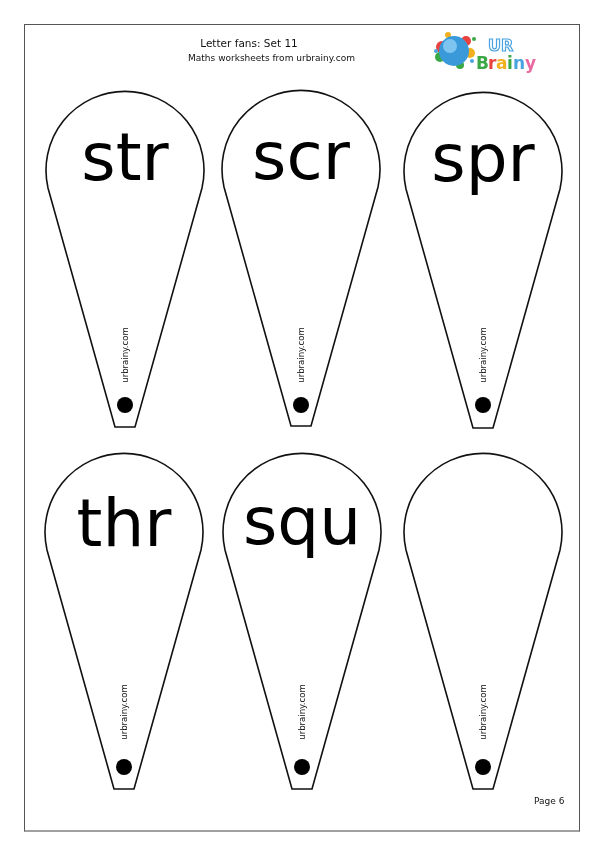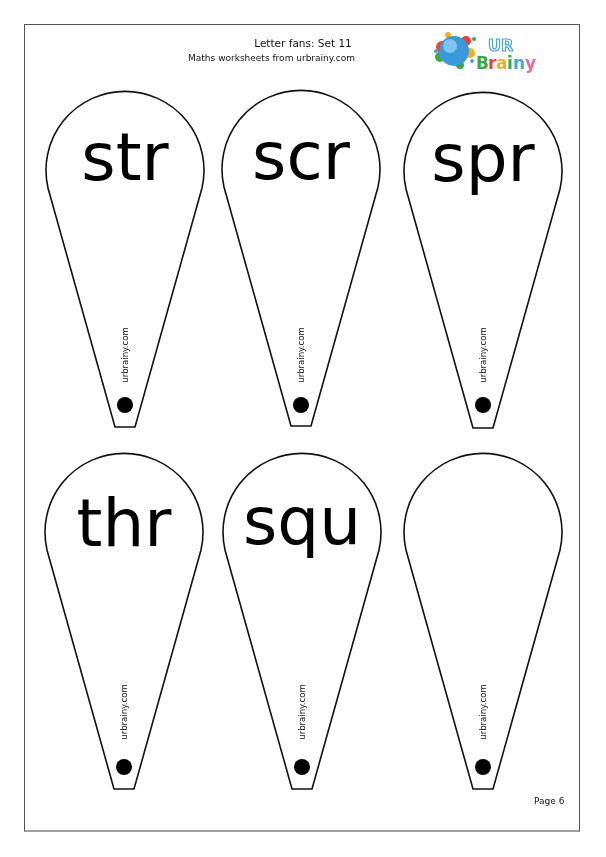--- a/index.html
+++ b/index.html
@@ -4,21 +4,21 @@
 <style>
   html, body { margin: 0; padding: 0; background: #ffffff; }
   body { width: 606px; height: 857px; position: relative; overflow: hidden; font-family: "Liberation Sans", sans-serif; }
   .page-border {
     position: absolute; left: 24px; top: 24px; width: 556px; height: 808px;
     border-left: 1px solid #555555; border-top: 1px solid #555555;
     border-right: 1px solid #555555; border-bottom: 2px solid #a0a0a0;
     box-sizing: border-box;
   }
   .header-title {
-    position: absolute; left: 0; width: 606px; top: 37px; text-align: center;
+    position: absolute; left: 0; width: 498px; top: 37px; text-align: center;
     font-family: "DejaVu Sans", sans-serif; font-size: 10.5px; color: #111;
     white-space: nowrap;
   }
   .header-subtitle {
     position: absolute; left: 0; width: 543px; top: 53px; text-align: center;
     font-family: "DejaVu Sans", sans-serif; font-size: 9px; color: #111;
     white-space: nowrap;
   }
   .logo { position: absolute; left: 430px; top: 27px; width: 120px; height: 50px; }
   .fans-svg { position: absolute; left: 0; top: 0; width: 606px; height: 857px; }

